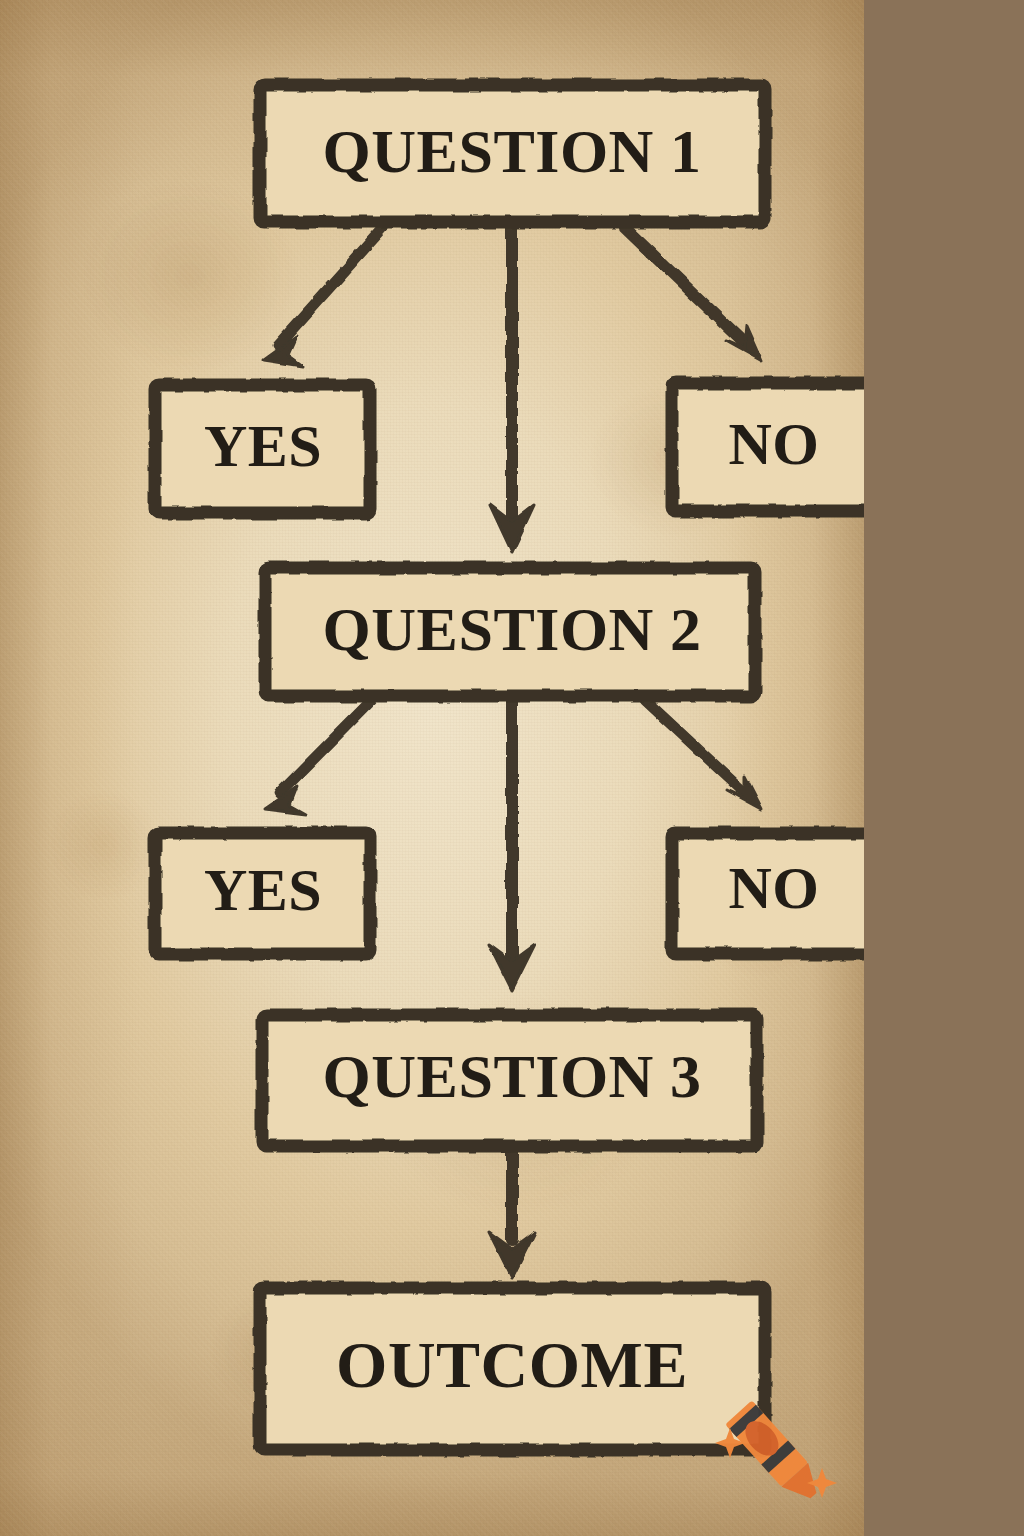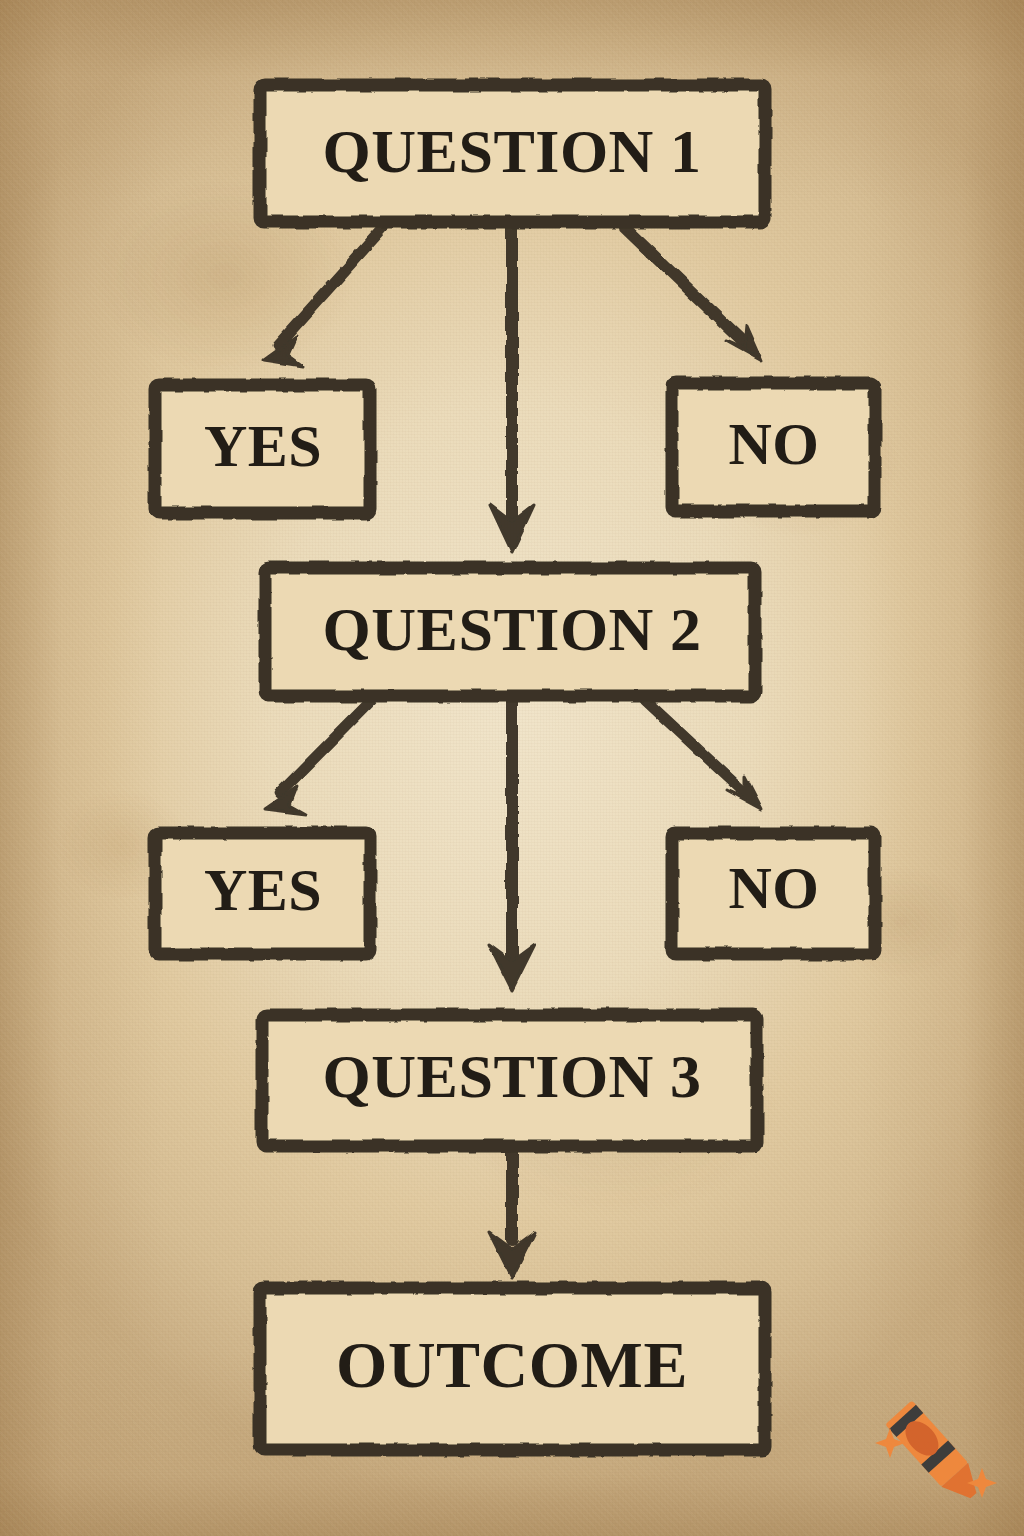--- a/index.html
+++ b/index.html
@@ -9,21 +9,21 @@
   }
   body {
     width: 1024px;
     height: 1536px;
     overflow: hidden;
     font-family: "Liberation Serif", "DejaVu Serif", serif;
   }
 
   #page {
     position: relative;
-    width: 1024px;
+    width: 864px;
     height: 1536px;
     overflow: hidden;
     background-color: #e8d6b0;
   }
 
   
   .paper-tone {
     position: absolute;
     inset: 0;
     pointer-events: none;

